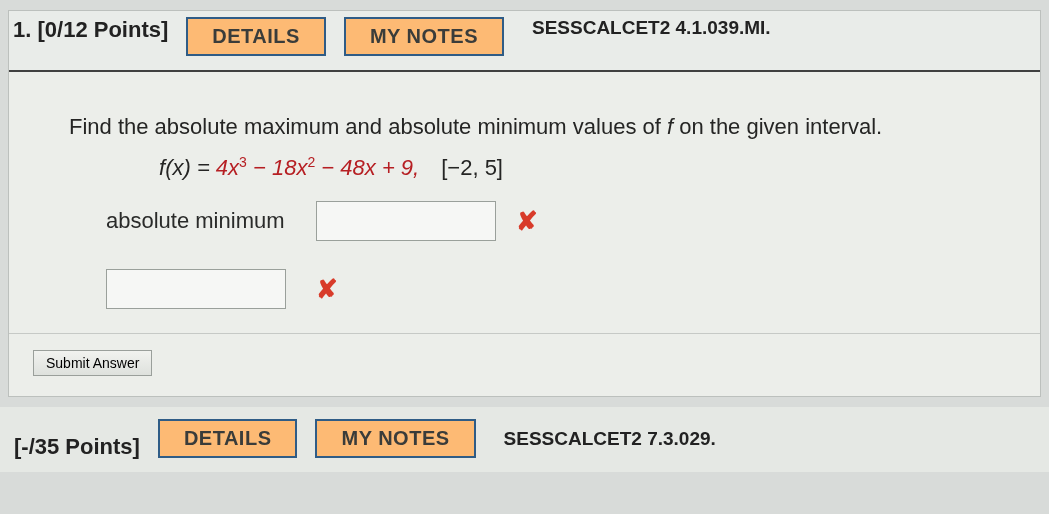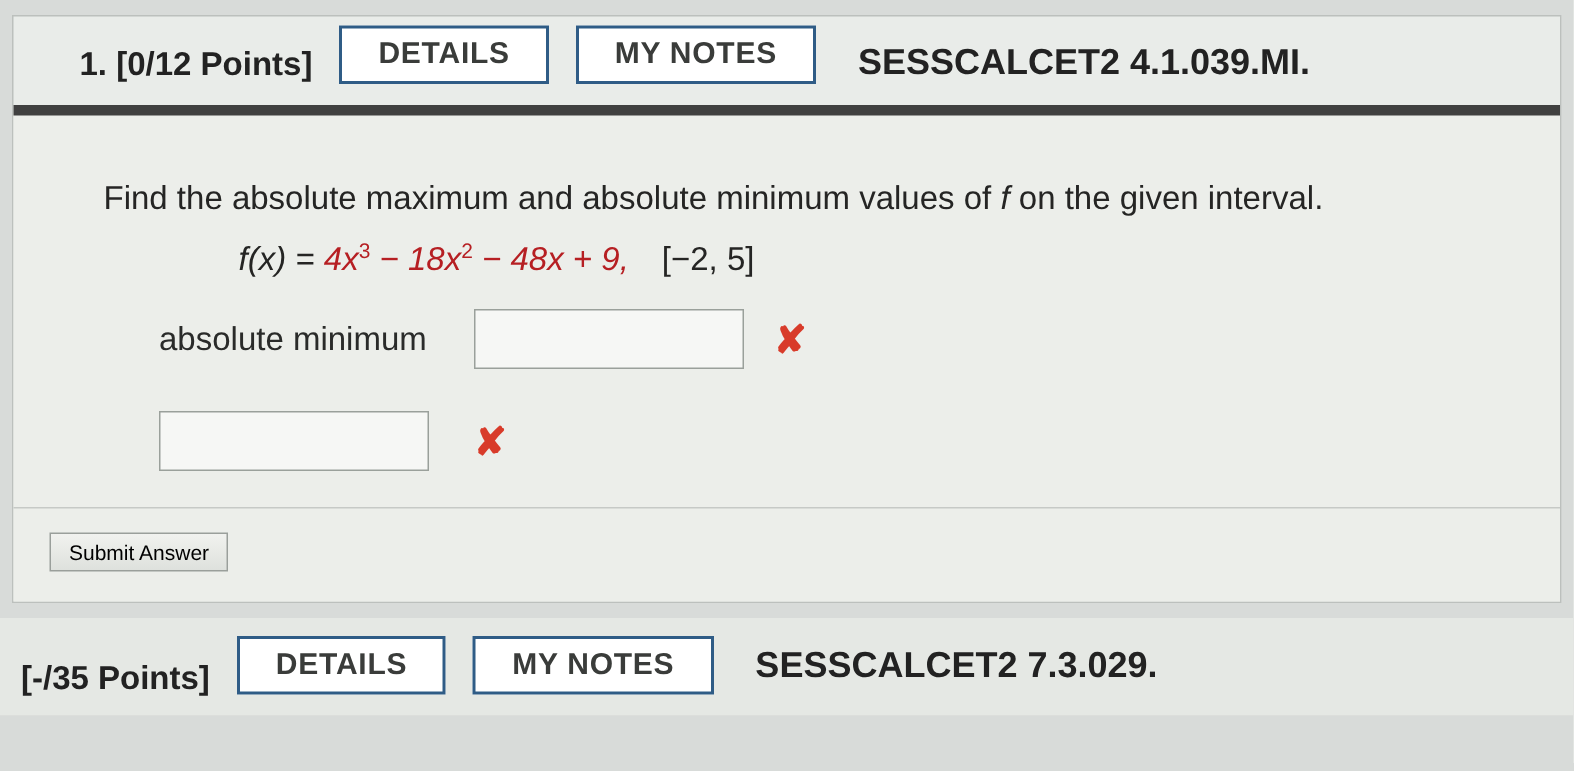--- a/index.html
+++ b/index.html
@@ -11,49 +11,48 @@
     width: 1049px;
     color: #222;
   }
   .q-block {
     background: #e9ece9;
     border: 1px solid #bcc0bd;
     margin: 10px 8px;
   }
   .q-header {
     display: flex;
-    align-items: flex-end;
+    align-items: flex-start;
     gap: 18px;
     padding: 6px 12px 14px 0;
-    margin-left: 40px;
   }
   .points {
     font-weight: 700;
     font-size: 22px;
     padding-left: 4px;
   }
   .btn-outline {
     border: 2px solid #2f5c86;
-    background: #ffffff;
+    background: #fdba74;
     color: #3a3c3a;
     font-weight: 700;
     font-size: 20px;
     padding: 6px 24px;
     letter-spacing: 0.5px;
     cursor: pointer;
   }
   .ref {
     font-weight: 700;
-    font-size: 24px;
+    font-size: 19px;
     color: #222;
     margin-left: 10px;
   }
   .q-body {
     background: #eceeea;
-    border-top: 7px solid #404040;
+    border-top: 2px solid #404040;
     padding: 20px 60px 24px 60px;
     position: relative;
   }
   .prompt {
     font-size: 22px;
     color: #252524;
     margin-bottom: 14px;
   }
   .prompt em { font-style: italic; }
   .formula-line {

